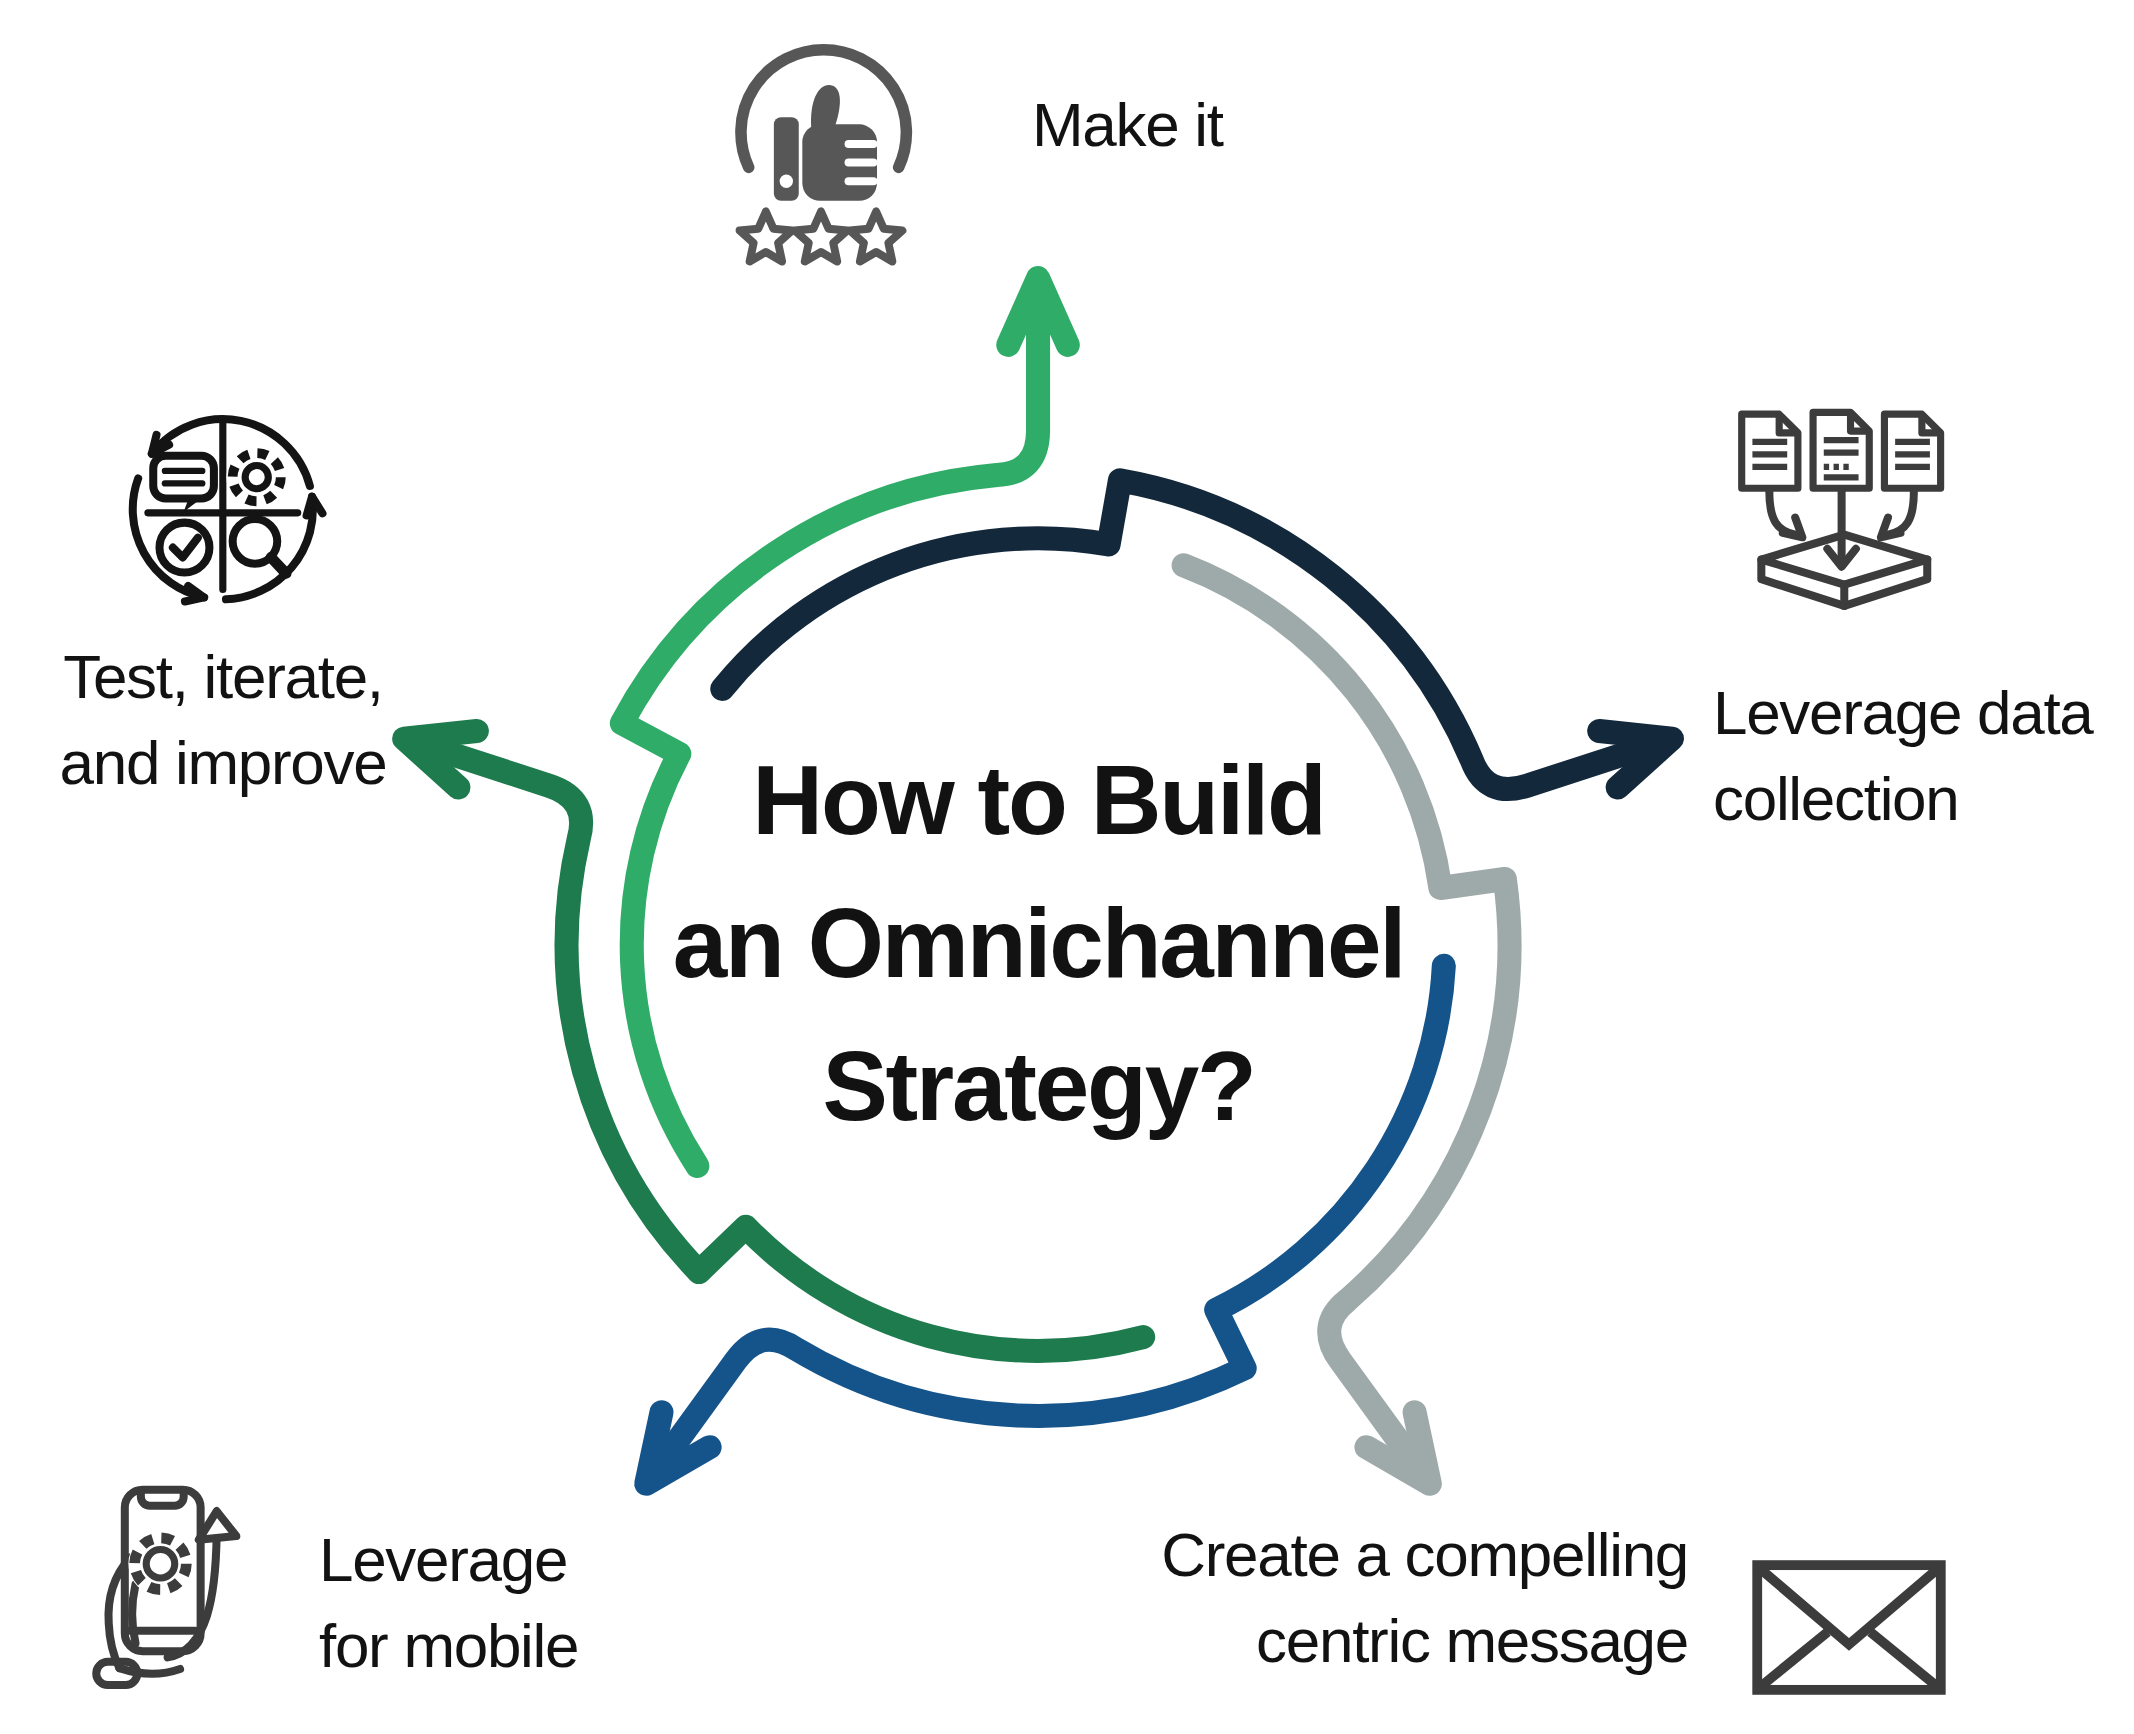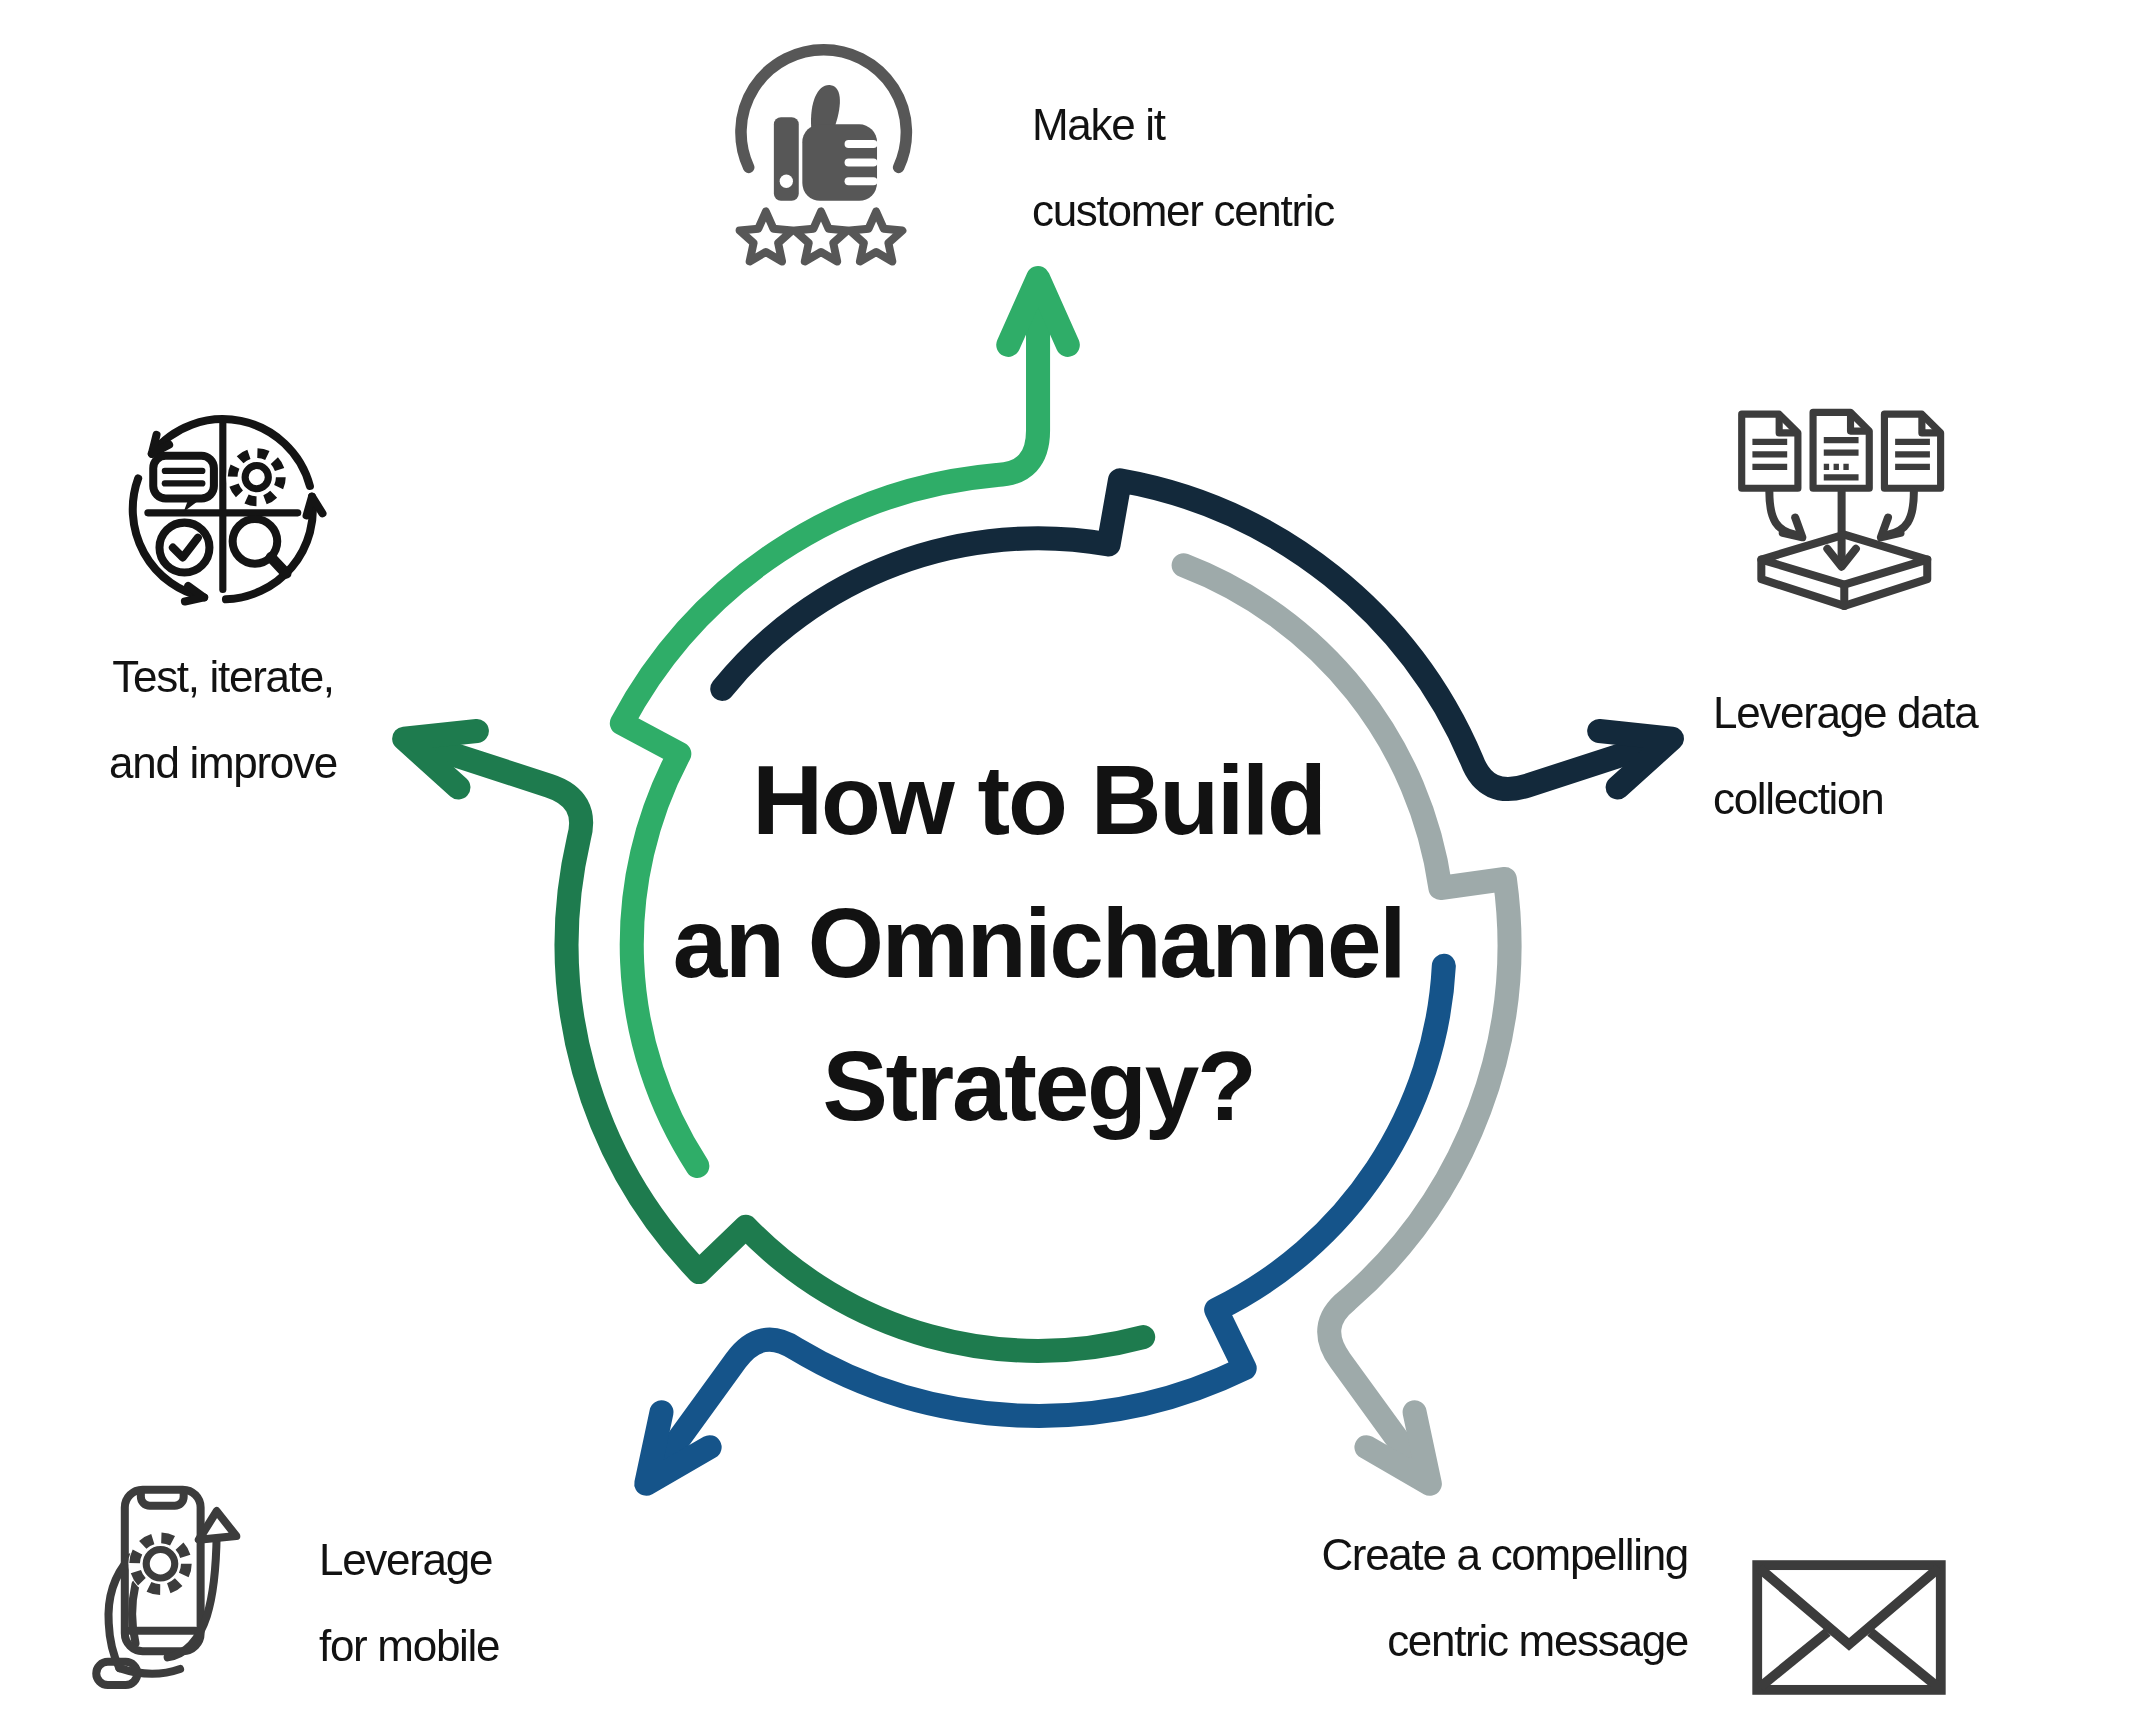--- a/index.html
+++ b/index.html
@@ -3,21 +3,21 @@
 <meta charset="utf-8">
 <style>
   html,body{margin:0;padding:0;background:#fff;}
   .canvas{position:relative;width:2134px;height:1735px;background:var(--bg,#fff);overflow:hidden;
           font-family:"Liberation Sans", sans-serif;}
   #ring-svg{position:absolute;left:0;top:0;width:2134px;height:1735px;}
   .icon-svg{position:absolute;}
   .title{position:absolute;left:593px;top:729px;width:891px;text-align:center;
          font-size:98px;line-height:143px;letter-spacing:-2.2px;color:var(--text,#121212);}
   .title div{white-space:nowrap;font-weight:bold;}
-  .step-label{position:absolute;font-size:44px;line-height:86px;letter-spacing:-1.3px;
+  .step-label{position:absolute;font-size:62px;line-height:86px;letter-spacing:-1.3px;
               color:var(--text,#121212);}
   .step-label div{white-space:nowrap;}
   .lbl-customer{left:1032px;top:82px;text-align:left;}
   .lbl-data{left:1713px;top:627px;text-align:left;margin-top:43px;}
   .lbl-message{right:446px;top:1512px;text-align:right;}
   .lbl-mobile{left:319px;top:1517px;text-align:left;}
   .lbl-test{left:45px;top:634px;width:356px;text-align:center;}
   .ic-customer{left:729px;top:39px;width:192px;height:233px;}
   .ic-data{left:1731px;top:399px;width:223px;height:223px;}
   .ic-message{left:1750px;top:1558px;width:198px;height:139px;}
@@ -68,21 +68,20 @@
         <path d="M134,160 H162"></path>
     </g>
     <g class="wf s-gray" stroke-width="9" stroke-linejoin="round">
       <path transform="translate(41,225)" d="M0,-31 L-8.5,-11.7 L-29.5,-9.6 L-13.8,4.4 L-18.2,25.1 L0,14.5 L18.2,25.1 L13.8,4.4 L29.5,-9.6 L8.5,-11.7 Z"></path>
       <path transform="translate(103,225)" d="M0,-31 L-8.5,-11.7 L-29.5,-9.6 L-13.8,4.4 L-18.2,25.1 L0,14.5 L18.2,25.1 L13.8,4.4 L29.5,-9.6 L8.5,-11.7 Z"></path>
       <path transform="translate(165,225)" d="M0,-31 L-8.5,-11.7 L-29.5,-9.6 L-13.8,4.4 L-18.2,25.1 L0,14.5 L18.2,25.1 L13.8,4.4 L29.5,-9.6 L8.5,-11.7 Z"></path>
     </g>
   </svg>
   <div class="step-label lbl-customer">
     <div>Make it</div>
-    <div>customer centric</div>
   </div>
 
   <svg class="icon-svg ic-data" viewBox="0 0 250 250">
     <g class="nf s-dark" stroke-width="8" stroke-linejoin="round">
       <path d="M12,17 h42 l21,21 v62 h-63 z"></path>
         <path d="M54,17 v21 h21"></path>
       <path d="M92,15 h42 l21,21 v64 h-63 z"></path>
         <path d="M134,15 v21 h21"></path>
       <path d="M172,17 h42 l21,21 v62 h-63 z"></path>
         <path d="M214,17 v21 h21"></path>

